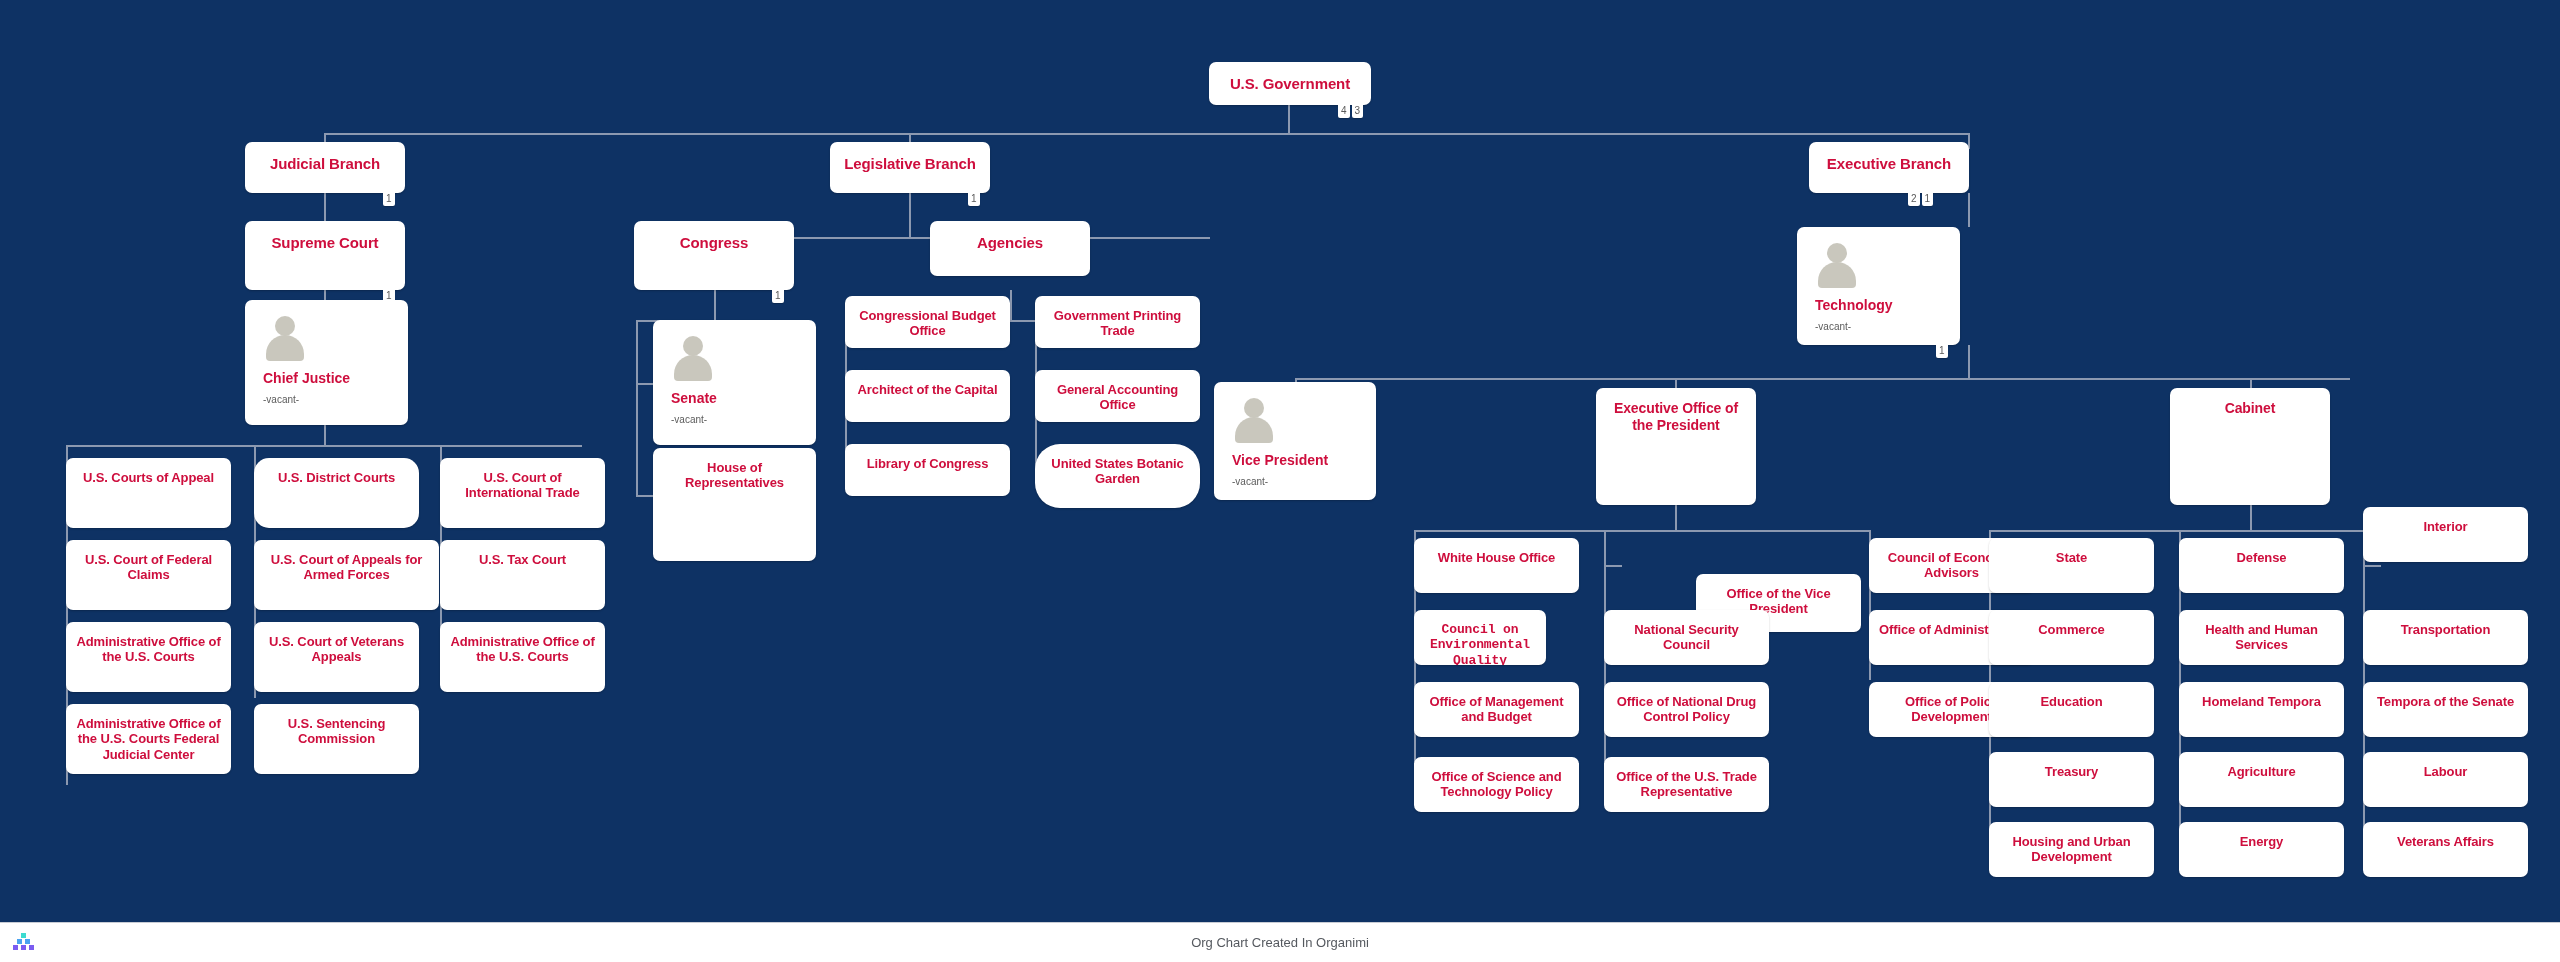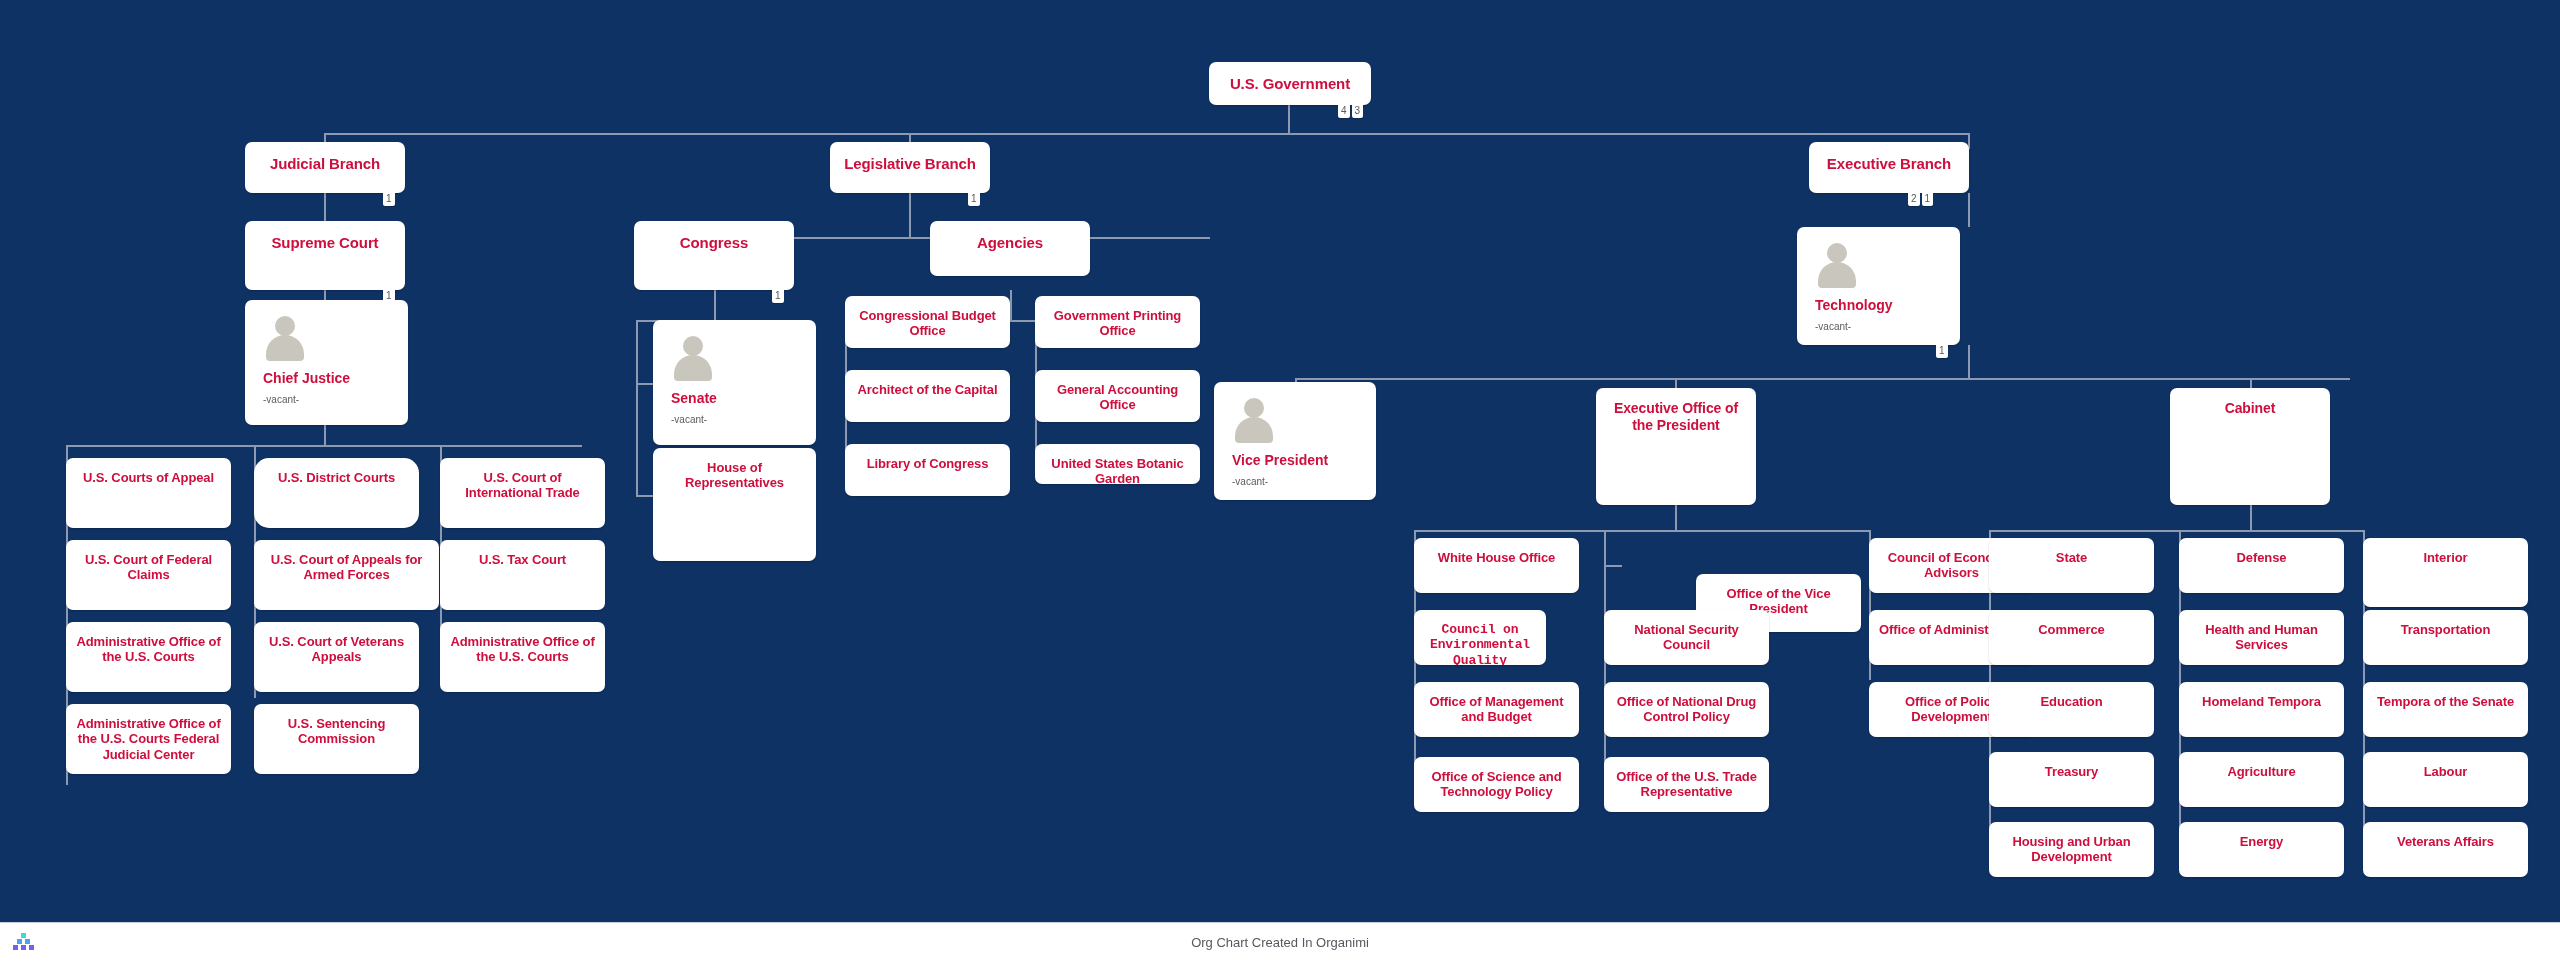--- a/index.html
+++ b/index.html
@@ -308,26 +308,26 @@
       <div class="title">Congressional Budget Office</div>
     </div>
   <div class="node n-leaf" style="left:845px;  top:370px; width:165px; height:52px;">
       <div class="title">Architect of the Capital</div>
     </div>
   <div class="node n-leaf" style="left:845px;  top:444px; width:165px; height:52px;">
       <div class="title">Library of Congress</div>
     </div>
 
   <div class="node n-leaf" style="left:1035px; top:296px; width:165px; height:52px;">
-      <div class="title">Government Printing Office</div>
+      <div class="title">Government Printing Trade</div>
     </div>
   <div class="node n-leaf" style="left:1035px; top:370px; width:165px; height:52px;">
       <div class="title">General Accounting Office</div>
     </div>
-  <div class="node n-leaf" style="left:1035px; top:444px; width:165px; height:40px;">
+  <div class="node n-leaf" style="left:1035px; top:444px; width:165px; height:64px;border-radius:25px;">
       <div class="title">United States Botanic Garden</div>
     </div>
 
   <div class="node n-person" style="left:1797px; top:227px; width:163px; height:118px;">
     <div class="avatar">
       <div class="head"></div>
         <div class="body"></div>
     </div>
     <div class="pname">Technology</div>
     <div class="pvacant">-vacant-</div>
@@ -414,21 +414,21 @@
   <div class="node n-leaf" style="left:2179px; top:682px; width:165px; height:55px;">
       <div class="title">Homeland Tempora</div>
     </div>
   <div class="node n-leaf" style="left:2179px; top:752px; width:165px; height:55px;">
       <div class="title">Agriculture</div>
     </div>
   <div class="node n-leaf" style="left:2179px; top:822px; width:165px; height:55px;">
       <div class="title">Energy</div>
     </div>
 
-  <div class="node n-leaf" style="left:2363px; top:538px; width:165px; height:69px;">
+  <div class="node n-leaf" style="left:2363px; top:507px; width:165px; height:55px;">
       <div class="title">Interior</div>
     </div>
   <div class="node n-leaf" style="left:2363px; top:610px; width:165px; height:55px;">
       <div class="title">Transportation</div>
     </div>
   <div class="node n-leaf" style="left:2363px; top:682px; width:165px; height:55px;">
       <div class="title">Tempora of the Senate</div>
     </div>
   <div class="node n-leaf" style="left:2363px; top:752px; width:165px; height:55px;">
       <div class="title">Labour</div>

